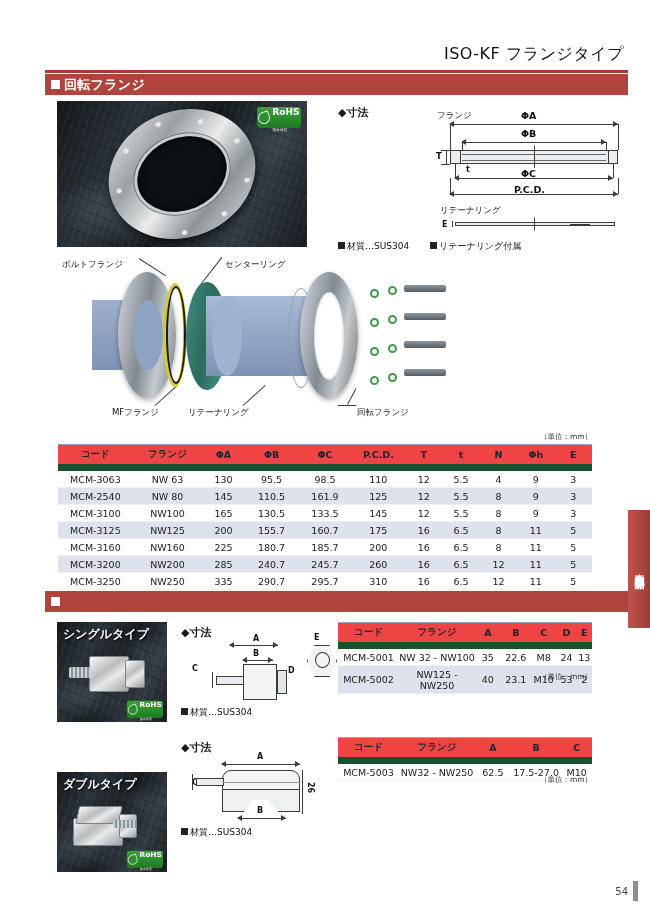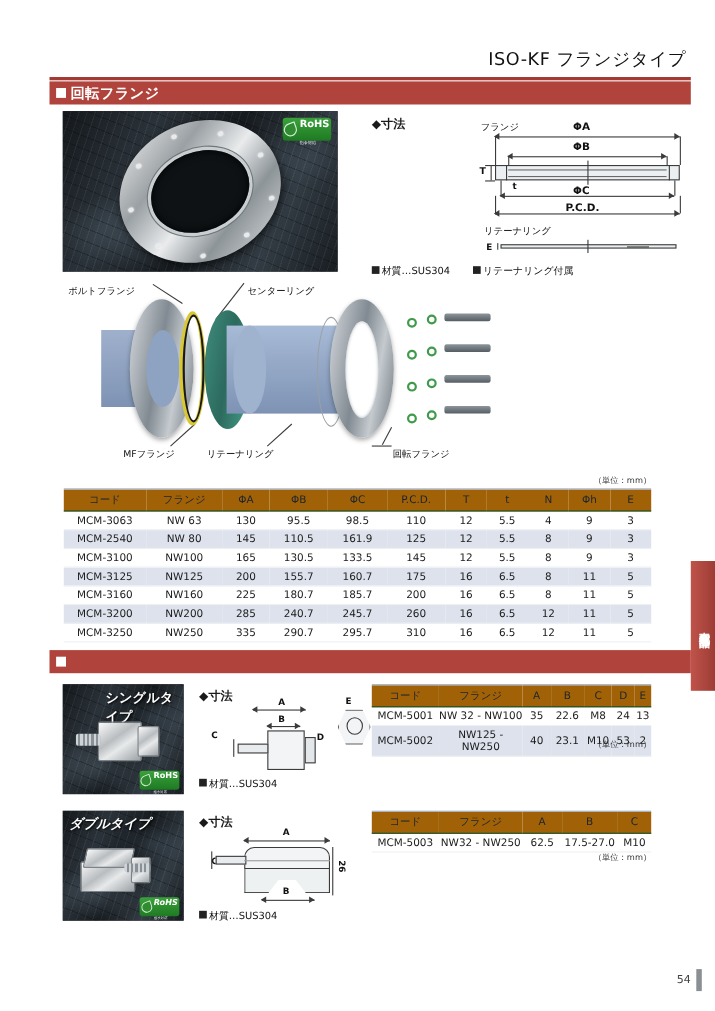--- a/index.html
+++ b/index.html
@@ -56,21 +56,21 @@
   .vline{width:1px;}
   .arrowL,.arrowR{position:absolute;width:0;height:0;border-top:3px solid transparent;border-bottom:3px solid transparent;}
   .arrowL{border-right:5px solid #3b3b3b;}
   .arrowR{border-left:5px solid #3b3b3b;}
   .note{position:absolute;font-size:9px;color:#111;white-space:nowrap;}
   .note .sq{display:inline-block;width:7px;height:7px;background:#222;margin-right:2px;}
 
   
   .unit{position:absolute;font-size:7.5px;color:#333;}
   table{position:absolute;border-collapse:collapse;font-size:9.5px;}
-  table th{background:#a16207;color:#1b2430;font-weight:normal;padding:3px 0;border-bottom:1px solid #14532d;}
+  table th{background:#ef4444;color:#1b2430;font-weight:bold;padding:3px 0;border-bottom:7px solid #14532d;}
   table td{padding:2.5px 0;text-align:center;color:#1b1b1b;}
   tr.alt td{background:#dde2ec;}
   table tr td{border-bottom:1px solid #eef0f4;}
   .tbl-top{border-top:1px solid #9aa6bd;}
   .tbl-bot{border-bottom:1px solid #9aa6bd;}
 
   
   .sidetab{position:absolute;right:0;top:510px;width:22px;height:118px;background:linear-gradient(90deg,#c0534a,#9c3d35);
            color:#fff;font-size:10px;font-weight:bold;display:flex;align-items:center;justify-content:center;
            writing-mode:vertical-rl;letter-spacing:1px;}
@@ -332,21 +332,21 @@
         </tr>
       </tbody>
     </table>
 
   <div class="secbar" style="top:591px;">
     <span class="sq"></span>
   </div>
 
   <div class="photo" style="left:57px;top:622px;width:110px;height:100px;">
     <div class="slate"></div>
-    <div class="photo-cap" style="left:6px;top:4px;margin-left:33px;">シングルタイプ</div>
+    <div class="photo-cap" style="left:6px;top:4px;">シングルタイプ</div>
     <div class="clamp-body" style="left:32px;top:34px;width:38px;height:34px;border-radius:2px;"></div>
     <div class="clamp-body" style="left:68px;top:38px;width:18px;height:26px;border-radius:2px;"></div>
     <div style="position:absolute;left:12px;top:45px;width:22px;height:11px;border-radius:2px;
          background:repeating-linear-gradient(90deg,#cfd4d8 0 2px,#8a9196 2px 4px);"></div>
     <div class="rohs" style="right:4px;bottom:4px;transform:scale(.82);transform-origin:bottom right;">
       <span class="lf"></span>
       <span class="tx">
         <span class="t1">RoHS</span><br>
         <span class="t2">指令対応</span>
       </span>
@@ -407,21 +407,21 @@
           <td>40</td>
           <td>23.1</td>
           <td>M10</td>
           <td>53</td>
           <td>2</td>
         </tr>
       </tbody>
     </table>
   <div class="unit" style="right:58px;top:672px;">（単位：mm）</div>
 
-  <div class="photo" style="left:57px;top:737px;width:110px;height:100px;font-style:italic;">
+  <div class="photo" style="left:57px;top:772px;width:110px;height:100px;">
     <div class="slate"></div>
     <div class="photo-cap" style="left:6px;top:4px;">ダブルタイプ</div>
     <div class="clamp-body" style="left:16px;top:46px;width:48px;height:26px;border-radius:2px;"></div>
     <div class="clamp-body" style="left:20px;top:34px;width:42px;height:16px;border-radius:2px;transform:skewX(-12deg);"></div>
     <div class="clamp-body" style="left:62px;top:42px;width:16px;height:22px;border-radius:2px;"></div>
     <div style="position:absolute;left:56px;top:48px;width:24px;height:8px;border-radius:2px;
          background:repeating-linear-gradient(90deg,#cfd4d8 0 2px,#8a9196 2px 4px);"></div>
     <div class="rohs" style="right:4px;bottom:4px;transform:scale(.82);transform-origin:bottom right;">
       <span class="lf"></span>
       <span class="tx">

